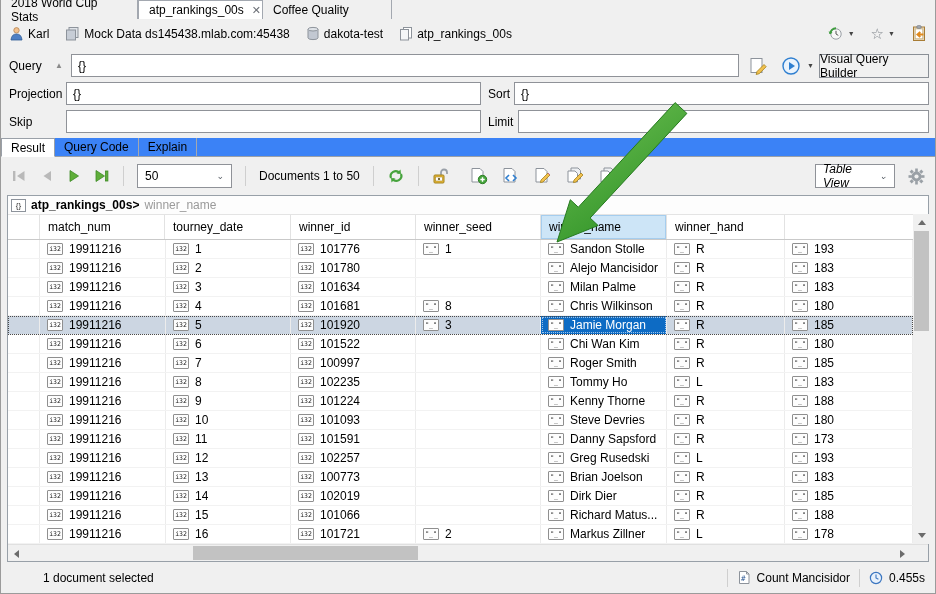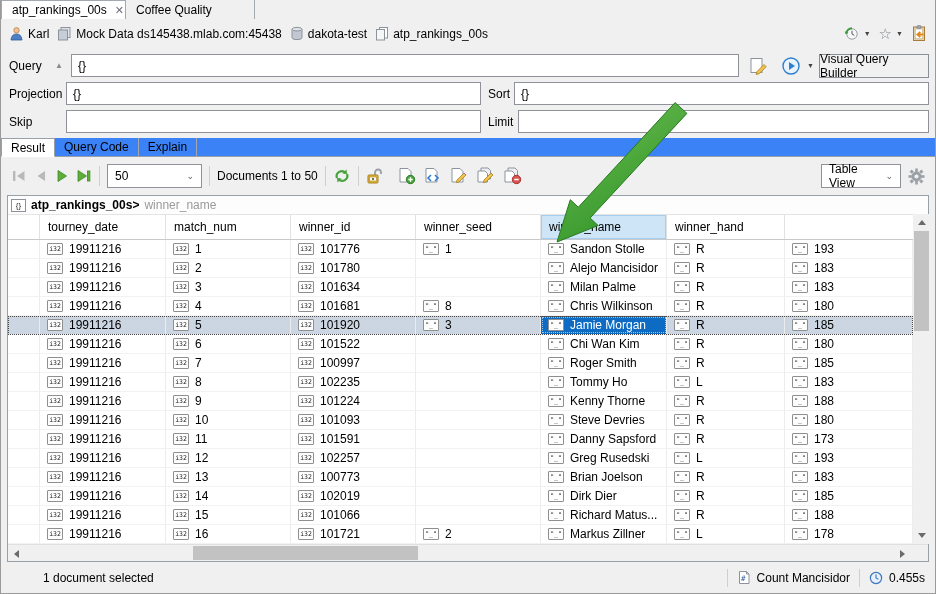--- a/index.html
+++ b/index.html
@@ -9,21 +9,21 @@
          border-left:1px solid #9b9b9b; border-right:1px solid #9b9b9b; border-bottom:1px solid #9b9b9b; }
 
   
   .tabbar { height: 19px; display: flex; background: #f0f0f0; flex: none; }
   .wtab { display: flex; align-items: center; gap: 8px; padding: 0 10px; border-right: 1px solid #a3a8b0; color:#000; }
   .wtab:first-child { border-left: none; }
   .wtab.active { background: #fff; border-left: 1px solid #a3a8b0; border-top: 1px solid #a3a8b0; }
   .wtab .close { color:#6b6f76; font-size: 11px; line-height: 1; }
 
   
-  .connbar { height: 29px; display: flex; gap: 8px; padding: 0 8px; flex: none; }
+  .connbar { height: 29px; display: flex; gap: 16px; padding: 0 8px; flex: none; }
   .connbar .itm { display: flex; align-items: center; gap: 4px; }
   .connbar .spacer { flex: 1; }
   .caret { font-size: 7px; color: #444; }
   .star-glyph { font-size: 15px; color: #82878e; line-height: 1; }
 
   
   .querypanel { padding: 6px 6px 5px 8px; display: flex; flex-direction: column; gap: 5px; flex: none; }
   .qrow { display: flex; align-items: center; height: 23px; }
   .qlabel { flex: none; }
   .lbl-q { width: 46px; }
@@ -40,27 +40,27 @@
   .qicons { display: flex; align-items: center; gap: 6px; margin-left: 10px; }
   .vqb-btn { margin-left: auto; width: 110px; height: 24px; background: #f1f1f1; border: 1px solid #8a8f96;
              display: flex; align-items: center; justify-content: center; }
 
   
   .resulttabs { display: flex; height: 19px; border-bottom: 1px solid #9aa0a8; background: #3b82f6; flex: none; }
   .rtab { display: flex; align-items: center; padding: 0 9px; border-right: 1px solid #a3a8b0; }
   .rtab.active { background: #fff; border: 1px solid #9aa0a8; border-bottom: 1px solid #fff; margin-bottom: -1px; }
 
   
-  .toolbar { height: 38px; display: flex; align-items: center; gap: 7px; padding: 0 10px; flex: none; }
+  .toolbar { height: 38px; display: flex; align-items: center; gap: 13px; padding: 0 10px; flex: none; }
   .tsep { width: 1px; height: 20px; background: #cfcfcf; flex: none; }
   .tbtn { display: flex; align-items: center; justify-content: center; flex: none; }
   .selectbox { height: 24px; border: 1px solid #8f9298; background: #fff; display: flex; align-items: center;
                justify-content: space-between; padding: 0 7px; flex: none; }
   .sel-pagesize { width: 95px; }
-  .sel-view { width: 80px; margin-left: auto; }
+  .sel-view { width: 80px; margin-left: auto; font-style: italic; }
   .chev { color: #5a6068; font-size: 9px; }
 
   
   .panel { margin: 0 6px; border: 1px solid #98a0a8; background: #fff; flex: none; display: flex; flex-direction: column; }
   .breadcrumb { height: 18px; display: flex; align-items: center; gap: 5px; padding-left: 3px; background: #fdfdfd; }
   .braces-box { width: 15px; height: 13px; border: 1px solid #8d939b; background: #fff; font-size: 8px;
                 display: flex; align-items: center; justify-content: center; color: #333; flex: none; }
   .bc-coll { font-weight: bold; }
   .bc-field { color: #9a9a9a; }
 
@@ -105,20 +105,23 @@
   
   .arrow-overlay { position: absolute; left: 0; top: 0; width: 936px; height: 594px; pointer-events: none; z-index: 40; }
   svg { display: block; }
 </style>
 </head>
 <body>
 
 <div class="app">
 
   <div class="tabbar">
+    <div class="wtab" style="width:137px">
+      <span>2018 World Cup Stats</span>
+    </div>
     <div class="wtab active" style="width:125px">
       <span>atp_rankings_00s</span>
       <span class="close">✕</span>
     </div>
     <div class="wtab" style="width:129px">
       <span>Coffee Quality</span>
     </div>
   </div>
 
   <div class="connbar">
@@ -346,25 +349,25 @@
       <span class="braces-box">{}</span>
       <span class="bc-coll">atp_rankings_00s&gt;</span>
       <span class="bc-field">winner_name</span>
     </div>
     <div class="table-wrap">
       <div class="tablegrid">
         <div class="header-row">
             <div class="th" style="width: 32px;">
               <span></span>
             </div>
+            <div class="th" style="width: 125px;">
+              <span>match_num</span>
+            </div>
             <div class="th" style="width: 126px;">
               <span>tourney_date</span>
-            </div>
-            <div class="th" style="width: 125px;">
-              <span>match_num</span>
             </div>
             <div class="th" style="width: 125px;">
               <span>winner_id</span>
             </div>
             <div class="th" style="width: 125px; align-items: center;">
               <span>winner_seed</span>
             </div>
             <div class="th colsel" style="width: 126px;">
               <span>winner_name</span>
             </div>

